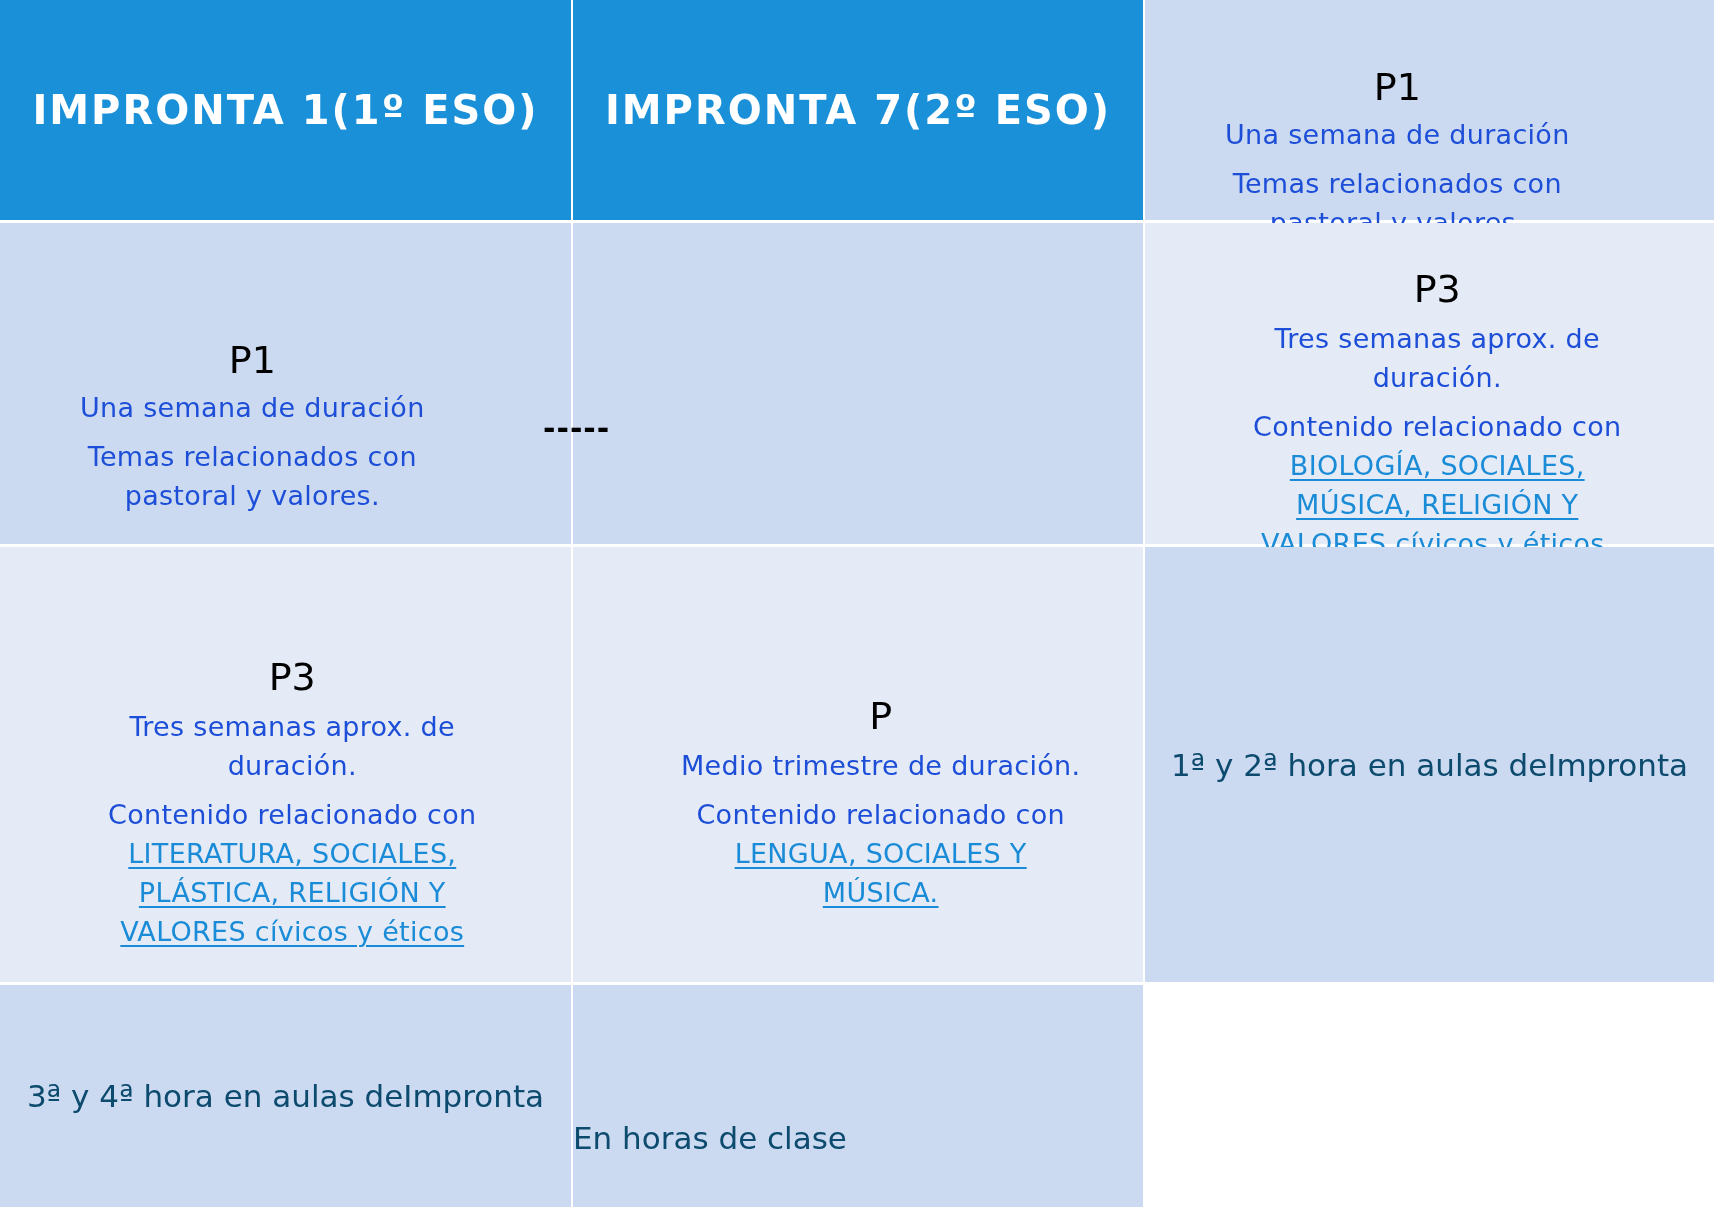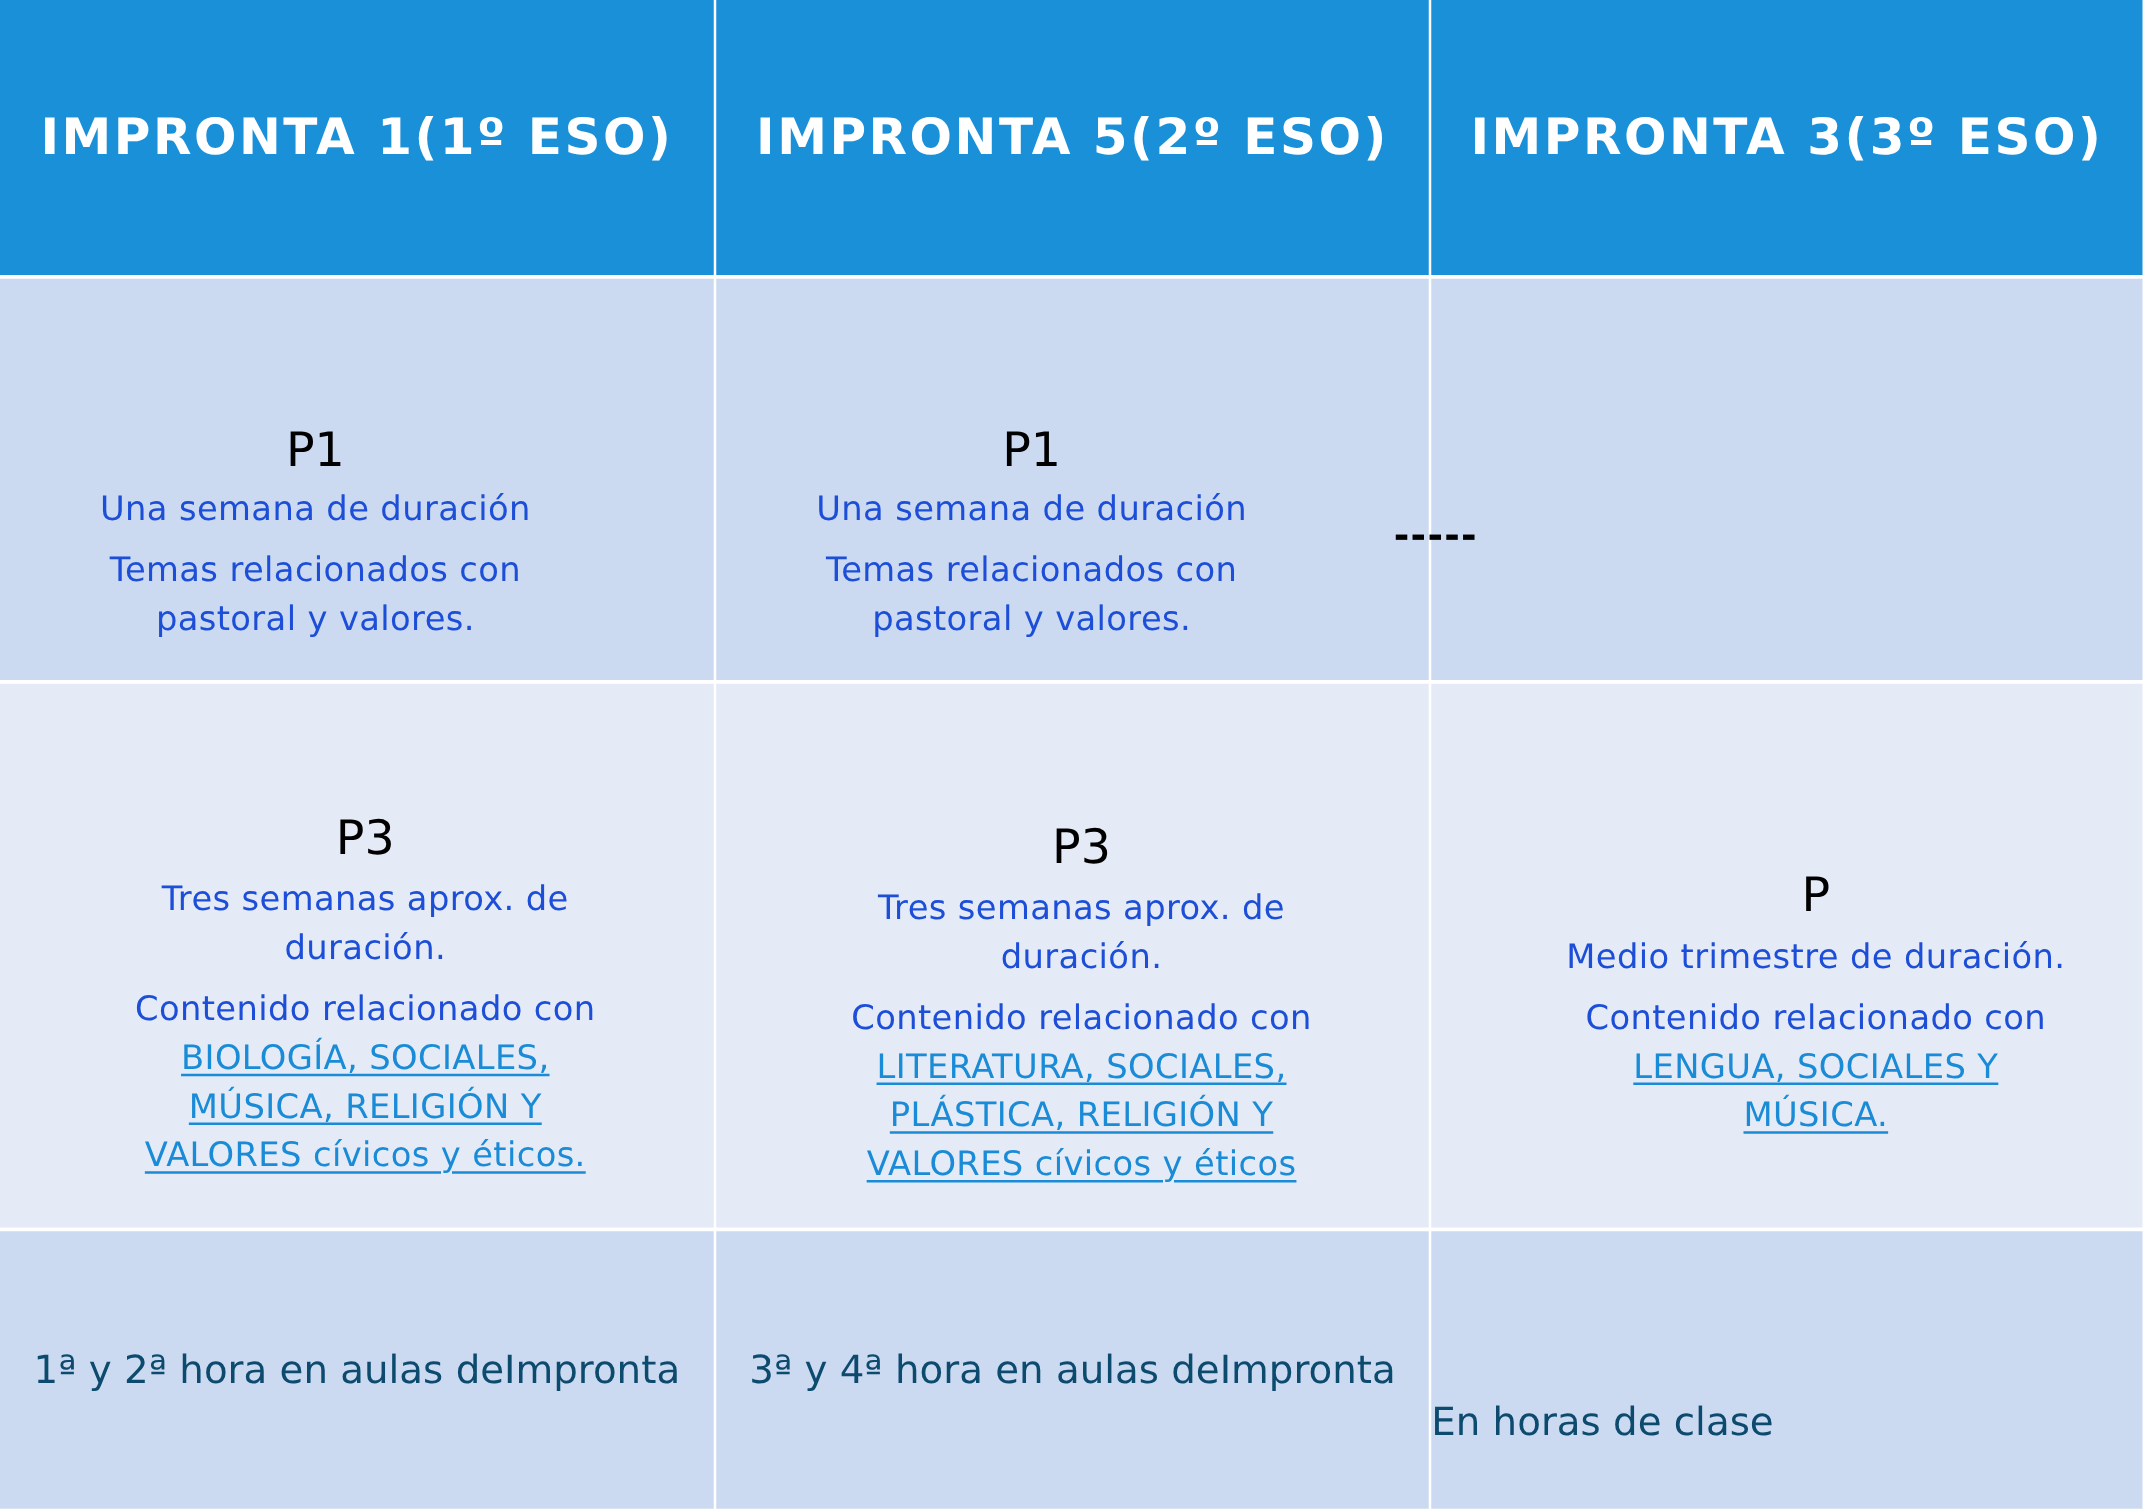--- a/index.html
+++ b/index.html
@@ -31,26 +31,22 @@
 </head>
 <body>
 
 <div class="table">
 
   <div class="cell head">
     <div class="h-line">IMPRONTA 1</div>
     <div class="h-line">(1º ESO)</div>
   </div>
   <div class="cell head">
-    <div class="h-line">IMPRONTA 5</div>
+    <div class="h-line">IMPRONTA 7</div>
     <div class="h-line">(2º ESO)</div>
-  </div>
-  <div class="cell head">
-    <div class="h-line">IMPRONTA 3</div>
-    <div class="h-line">(3º ESO)</div>
   </div>
 
   <div class="cell r1" style="padding-top:84px; padding-right:0; padding-left:0;">
     <div style="margin-left:80px; display:flex; flex-direction:column; align-items:center;">
       <div class="plabel">P1</div>
       <div class="txt" style="margin-top:4px;">Una semana de duración</div>
       <div class="txt gap">Temas relacionados con</div>
       <div class="txt">pastoral y valores.</div>
     </div>
   </div>

